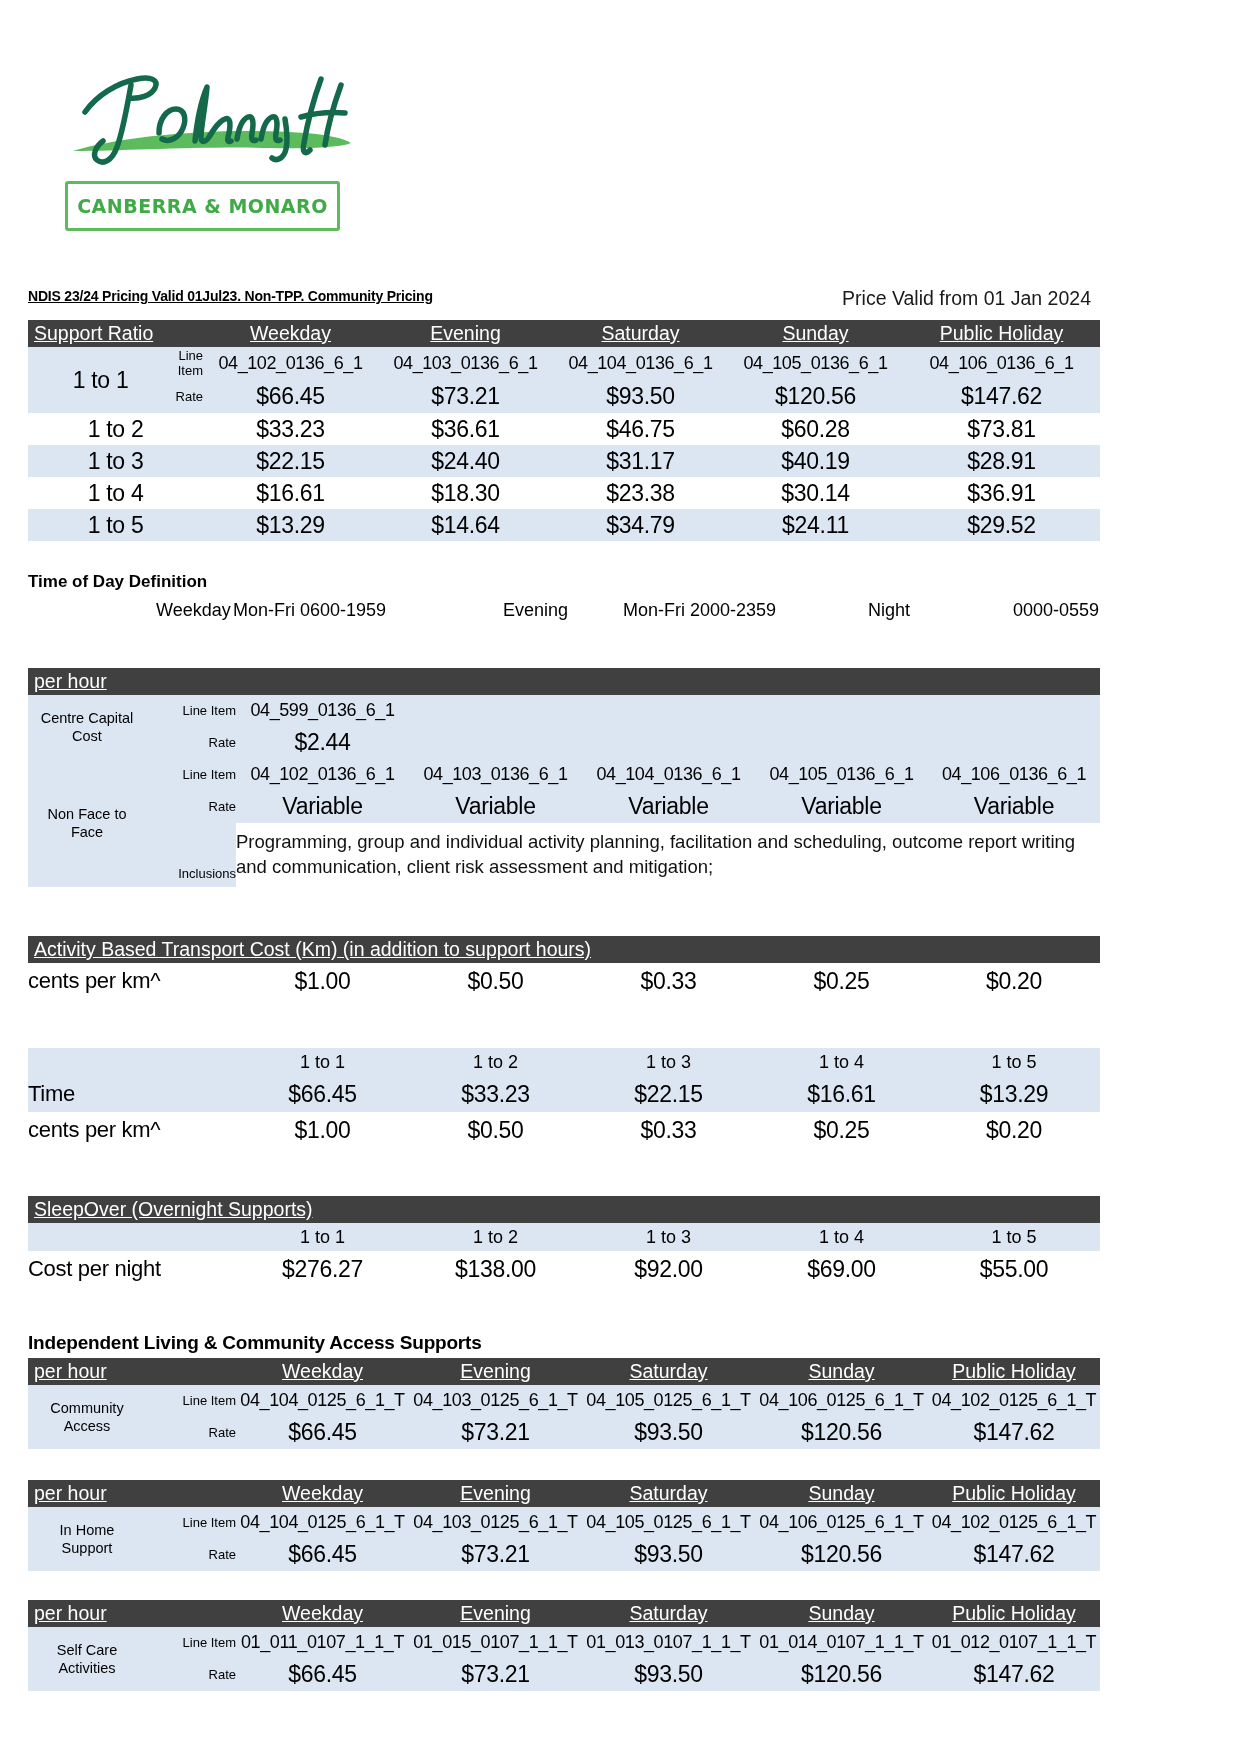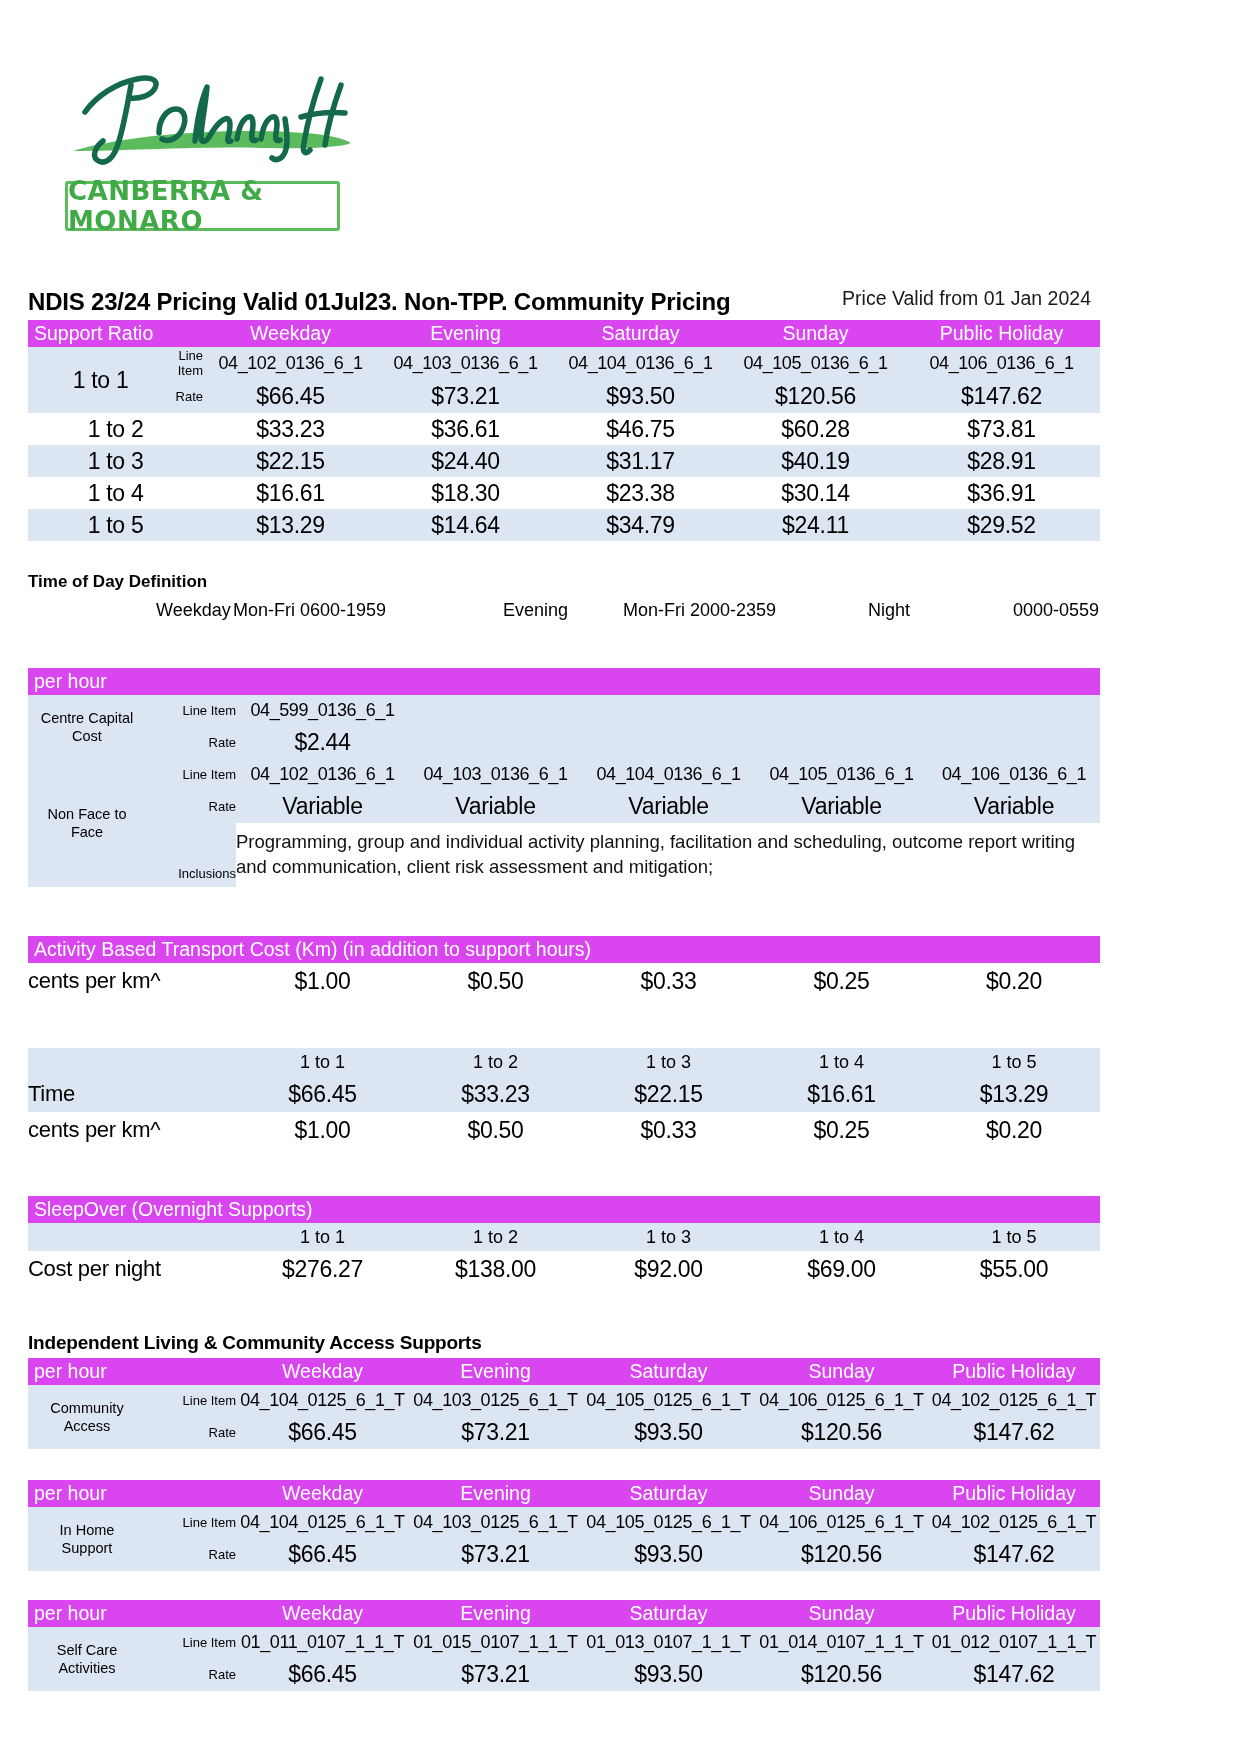--- a/index.html
+++ b/index.html
@@ -19,46 +19,47 @@
   .logo-script { position:absolute; left:0; top:0; width:330px; height:120px; }
   .logo-badge {
     position:absolute; left:10px; top:126px;
     width:275px; height:50px;
     border:3px solid #5cbb5c;
     border-radius:3px;
     display:flex; align-items:center; justify-content:center;
   }
   .logo-badge-text {
     font-family:"DejaVu Sans", sans-serif;
-    font-weight:bold; font-size:26px; letter-spacing:0.5px;
+    font-weight:bold; font-size:19px; letter-spacing:0.5px;
     color:#3faa46;
     border-radius:9px;
   }
 
   
   .price-valid {
     position:absolute; right:150px; top:258px;
     font-size:19.5px; color:#1a1a1a; white-space:nowrap;margin-top:29px;
   }
   .doc-subtitle {
     position:absolute; left:28px; top:288px;
-    font-size:24px; font-weight:bold; color:#000;
-    letter-spacing:-0.2px; white-space:nowrap;
+    font-size:14px; font-weight:bold; color:#000;
+    letter-spacing:-0.2px; white-space:nowrap;text-decoration:underline;
   }
 
   
   .tbl { position:absolute; border-collapse:collapse; table-layout:fixed; }
   .tbl td, .tbl th { padding:0; margin:0; vertical-align:middle; font-weight:normal; }
 
   .bar {
-    background:#d946ef;
+    background:#404040;
     color:#ffffff;
     font-size:19.5px;
     height:16px;
     line-height:27px;
+    text-decoration:underline;
   }
   .bar.left  { text-align:left; padding-left:6px; }
   .bar.ctr   { text-align:center; }
 
   .shade { background:#dce6f2; }
   .white { background:#ffffff; }
 
   .ratio   { font-size:23px; font-weight:bold; text-align:center; letter-spacing:-0.3px; }
   .rowlab  { font-size:14.5px; font-weight:bold; text-align:center; line-height:1.25; }
   .sublab  { font-size:13px; text-align:right; padding-right:10px; color:#000; }

